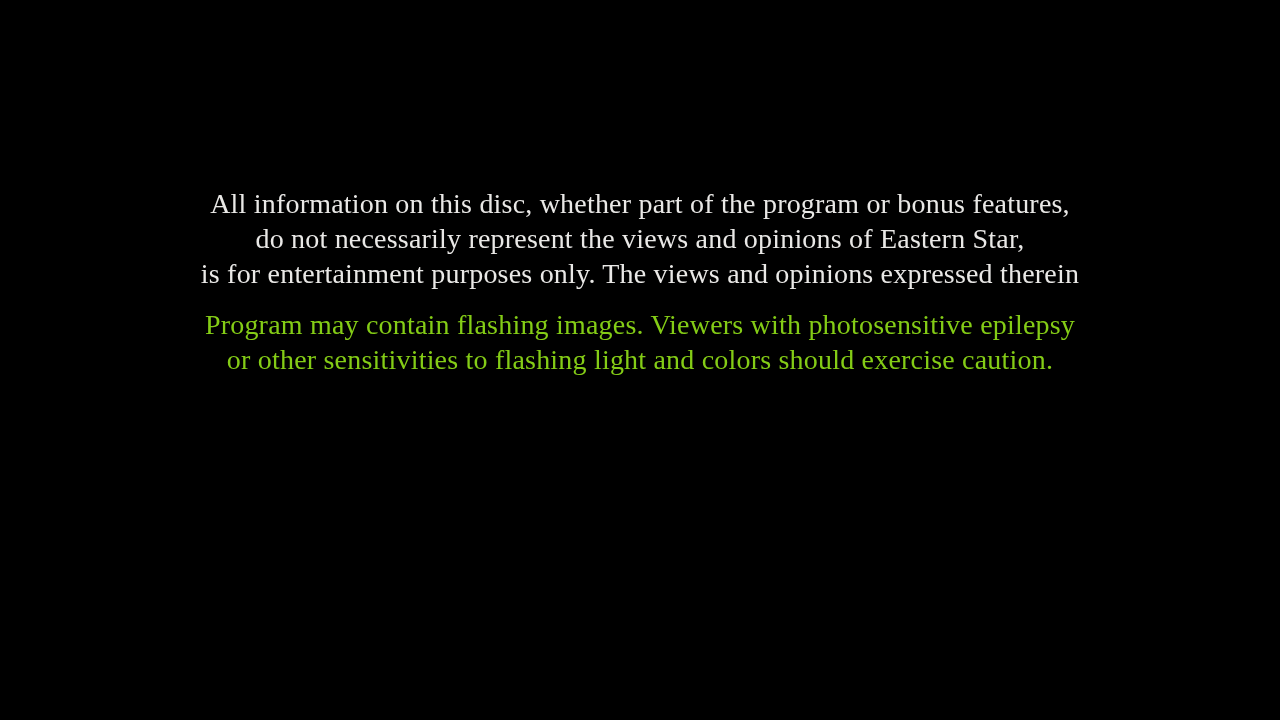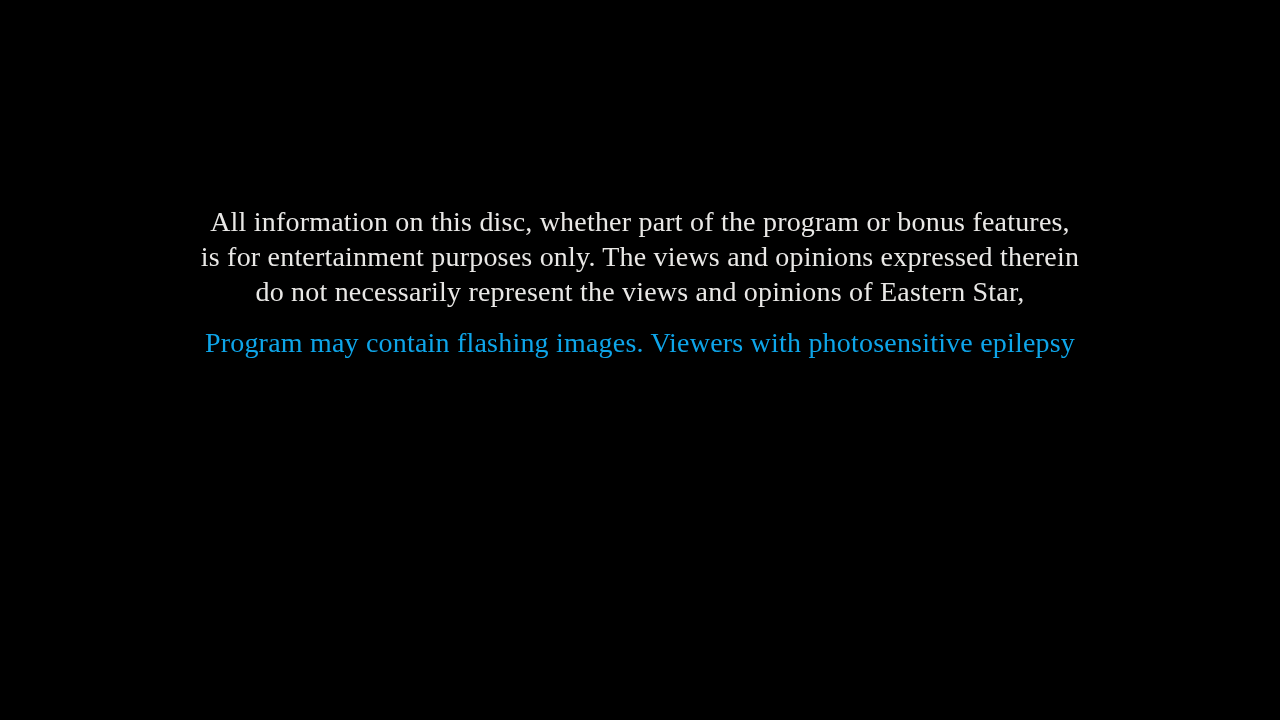--- a/index.html
+++ b/index.html
@@ -38,21 +38,22 @@
     white-space: nowrap;
   }
 </style>
 </head>
 <body style="background: rgb(0, 0, 0);">
 
 <div class="screen">
 
   <div class="paragraph" style="color: rgb(233, 232, 230);">
     <div class="line">All information on this disc, whether part of the program or bonus features,</div>
+    <div class="line">do not necessarily represent the views and opinions of Eastern Star,</div>
     <div class="line">is for entertainment purposes only. The views and opinions expressed therein</div>
-    <div class="line">do not necessarily represent the views and opinions of Eastern Star,</div>
   </div>
 
-  <div class="paragraph" style="color: #0ea5e9; margin-top: 16px;">
+  <div class="paragraph" style="color: #84cc16; margin-top: 16px;">
     <div class="line">Program may contain flashing images. Viewers with photosensitive epilepsy</div>
+    <div class="line">or other sensitivities to flashing light and colors should exercise caution.</div>
   </div>
 
 </div>
 
 </body></html>

